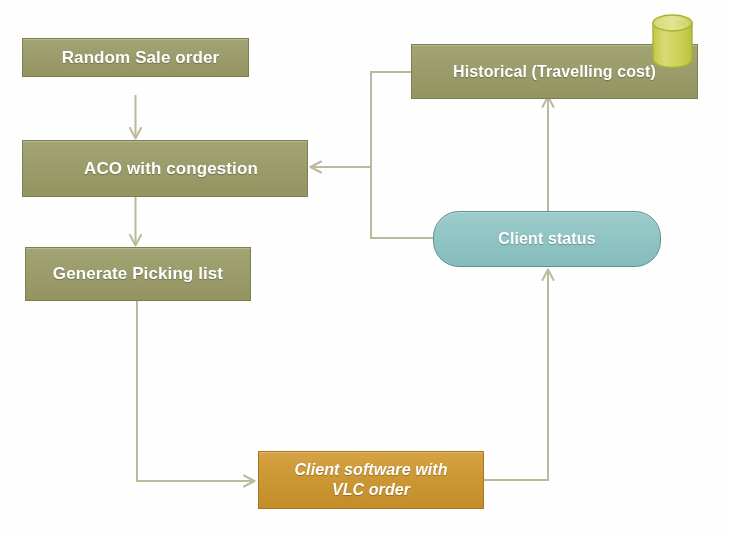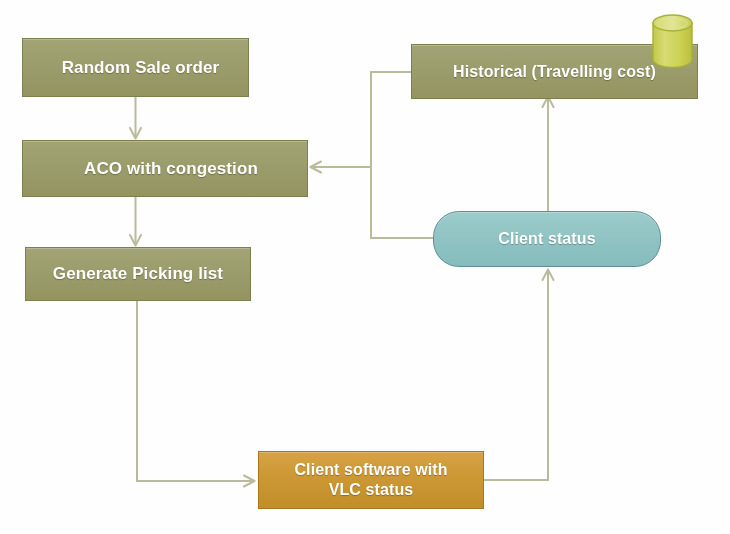--- a/index.html
+++ b/index.html
@@ -38,22 +38,23 @@
   }
   .node-teal {
     background: linear-gradient(to bottom, #9ccbcb 0%, #8fc3c3 55%, #86bcbc 100%);
     border: 1px solid #5f8f93;
     box-shadow: inset 0 1px 0 rgba(255,255,255,0.25);
   }
   .node-orange {
     background: linear-gradient(to bottom, #d6a244 0%, #ca9632 55%, #c28e29 100%);
     border: 1px solid #a8771d;
     box-shadow: inset 0 1px 0 rgba(255,255,255,0.22);
+    font-style: italic;
   }
-  #n-random  { left: 22px;  top: 38px;  width: 227px; height: 59px;  font-size: 17px; padding-left: 10px; }
+  #n-random  { left: 22px;  top: 38px;  width: 227px; height: 39px;  font-size: 17px; padding-left: 10px; }
   #n-aco     { left: 22px;  top: 140px; width: 286px; height: 57px;  font-size: 17px; padding-left: 12px; }
   #n-picking { left: 25px;  top: 247px; width: 226px; height: 54px;  font-size: 17px; text-align: center; }
   #n-hist    { left: 411px; top: 44px;  width: 287px; height: 55px;  font-size: 16px; }
   #n-status  { left: 433px; top: 211px; width: 228px; height: 56px;  font-size: 16px; border-radius: 26px; }
   #n-vlc     { left: 258px; top: 451px; width: 226px; height: 58px;  font-size: 16px; }
 
   #db-cylinder {
     position: absolute;
     left: 650px;
     top: 12px;
@@ -161,17 +162,17 @@
     <ellipse cx="22.5" cy="11.5" rx="14.5" ry="5" fill="none" stroke="#dfe39a" stroke-width="1"></ellipse>
   </svg>
 
   <div class="node node-teal" id="n-status">
     <span>Client status</span>
   </div>
 
   <div class="node node-orange" id="n-vlc">
     <span>
       <span>Client software with</span><br>
-      <span>VLC status</span>
+      <span>VLC order</span>
     </span>
   </div>
 
 </div>
 
 </body></html>

